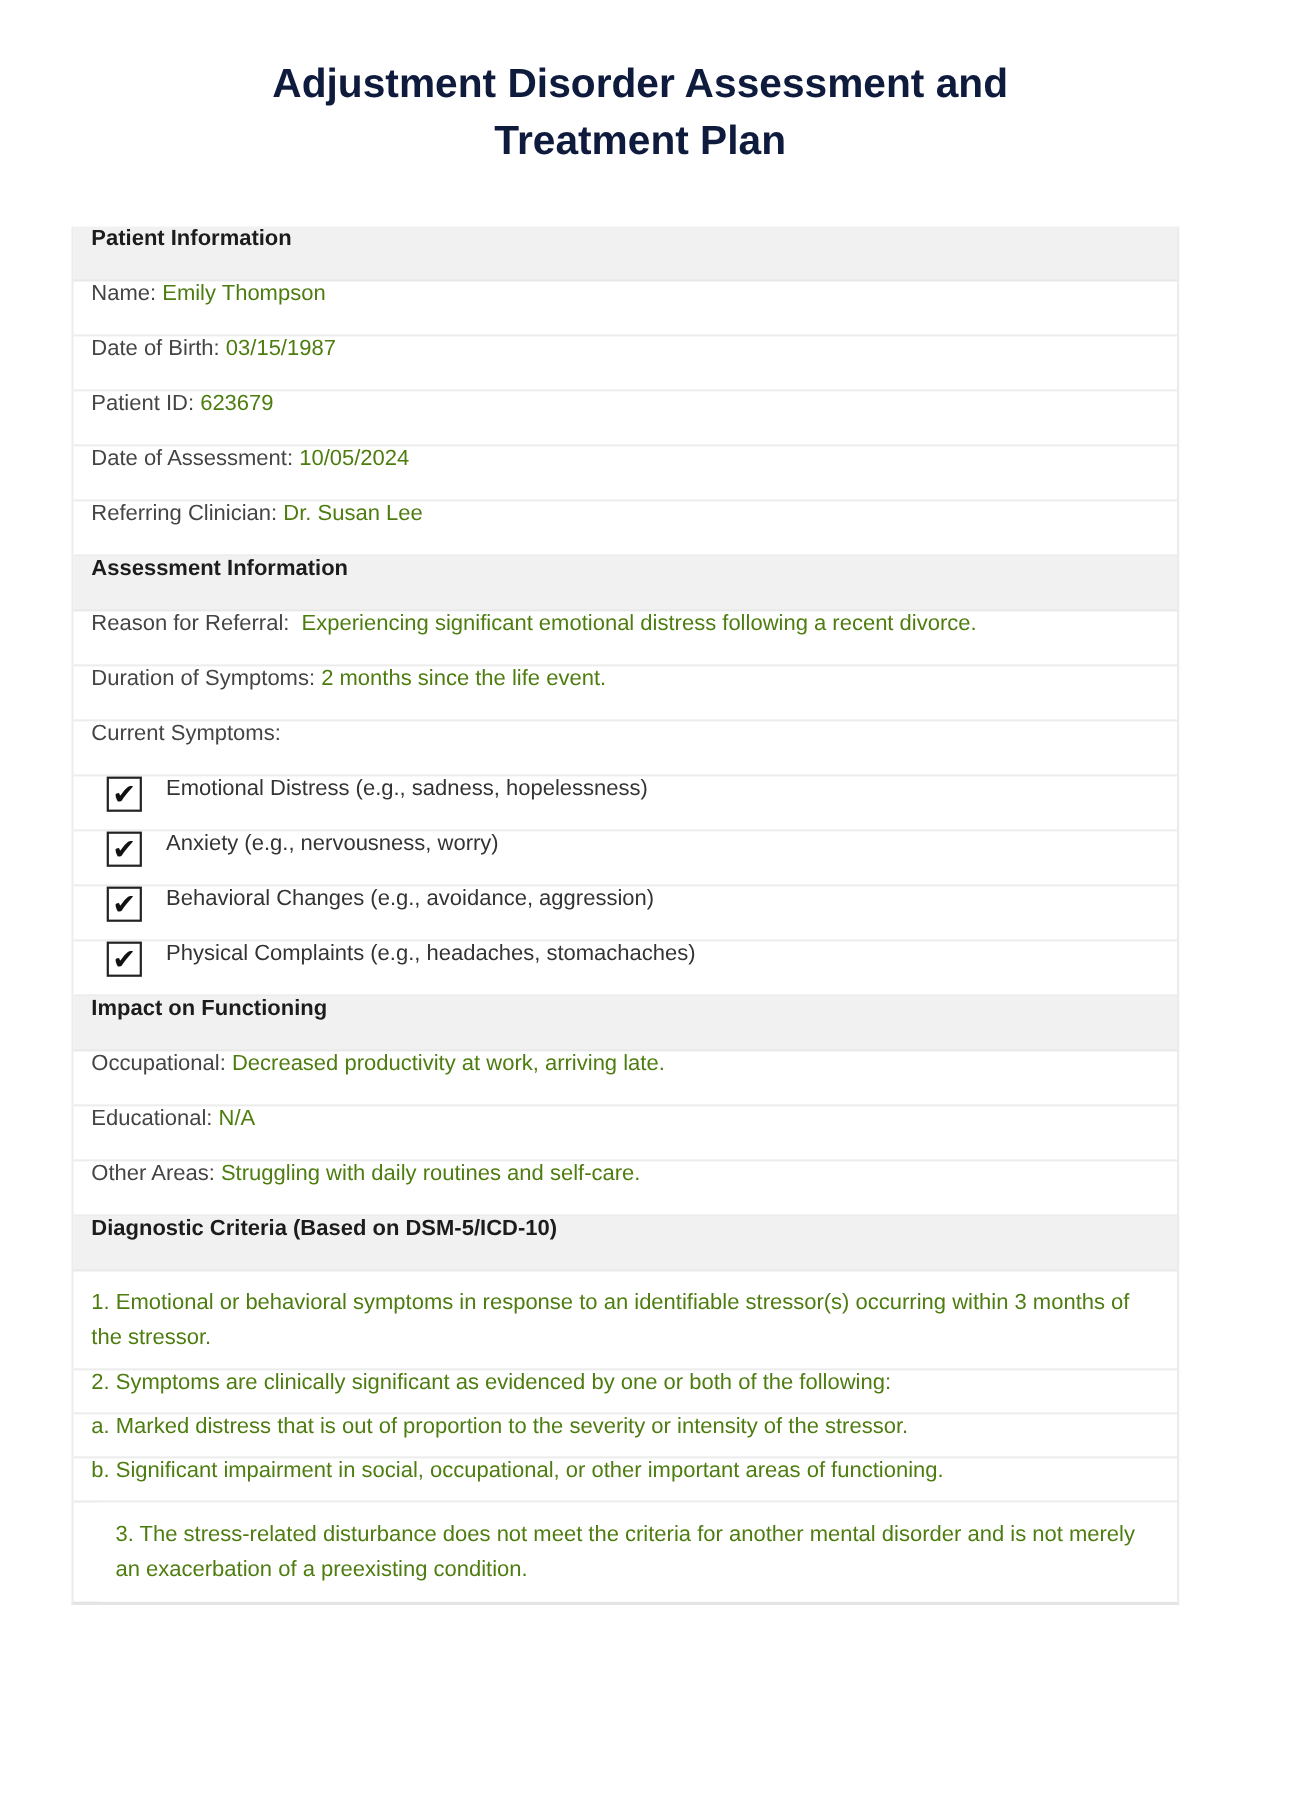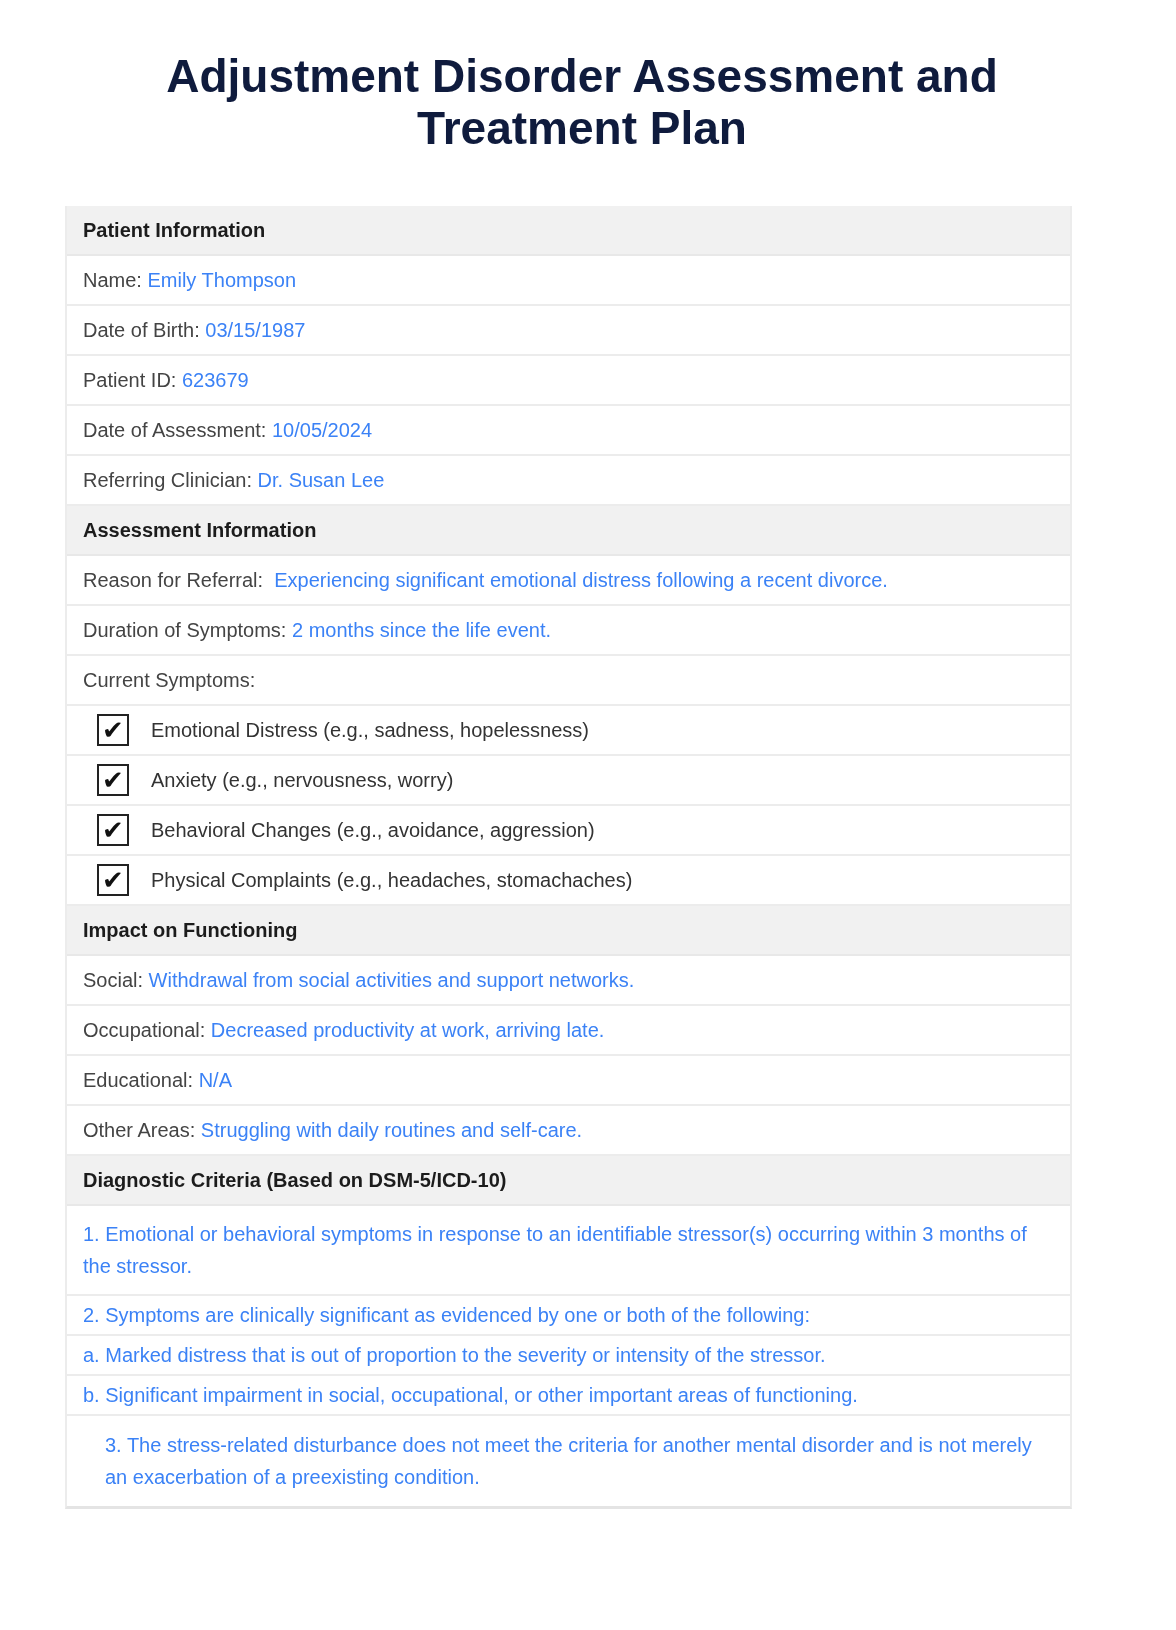--- a/index.html
+++ b/index.html
@@ -16,63 +16,63 @@
     overflow: hidden;
   }
   .doc-title {
     position: absolute;
     left: 0;
     top: 50px;
     width: 1164px;
     text-align: center;
     font-family: "Liberation Sans", sans-serif;
     font-weight: bold;
-    font-size: 46px;
+    font-size: 37px;
     line-height: 52px;
     color: #0f1b3d;
     margin: 0;
   }
   .form-table {
     position: absolute;
     left: 65px;
     top: 206px;
     width: 1007px;
     border-left: 2px solid #ececec;
     border-right: 2px solid #ececec;
     border-bottom: 3px solid #e4e4e4;
     box-sizing: border-box;
   }
   .row {
     box-sizing: border-box;
     height: 50px;
     border-bottom: 2px solid #ececec;
     padding: 0 0 0 16px;
     display: flex;
-    align-items: center;
+    align-items: flex-start;
     font-size: 20px;
     color: #222222;
     background: #ffffff;
   }
   .row.section {
     background: #f1f1f1;
     font-weight: bold;
     color: #1c1c1c;
     border-bottom: 2px solid #e8e8e8;
   }
   .row.tall {
     height: 90px;
     align-items: center;
     line-height: 32px;
     padding-right: 32px;
   }
   .row.medium {
     height: 40px;
   }
   .label { color: #444444; }
-  .value { color: #3b82f6; }
+  .value { color: #4d7c0f; }
   .check-row {
     padding-left: 30px;
   }
   .checkbox {
     width: 32px;
     height: 32px;
     border: 2px solid #222222;
     box-sizing: border-box;
     display: inline-flex;
     align-items: center;
@@ -140,23 +140,20 @@
   </div>
   <div class="row check-row">
     <span class="checkbox">✔</span>
     <span class="check-text">Physical Complaints (e.g., headaches, stomachaches)</span>
   </div>
 
   <div class="row section">
     <span>Impact on Functioning</span>
   </div>
   <div class="row">
-    <span class="label">Social:</span>&nbsp;<span class="value">Withdrawal from social activities and support networks.</span>
-  </div>
-  <div class="row">
     <span class="label">Occupational:</span>&nbsp;<span class="value">Decreased productivity at work, arriving late.</span>
   </div>
   <div class="row">
     <span class="label">Educational:</span>&nbsp;<span class="value">N/A</span>
   </div>
   <div class="row">
     <span class="label">Other Areas:</span>&nbsp;<span class="value">Struggling with daily routines and self-care.</span>
   </div>
 
   <div class="row section">

